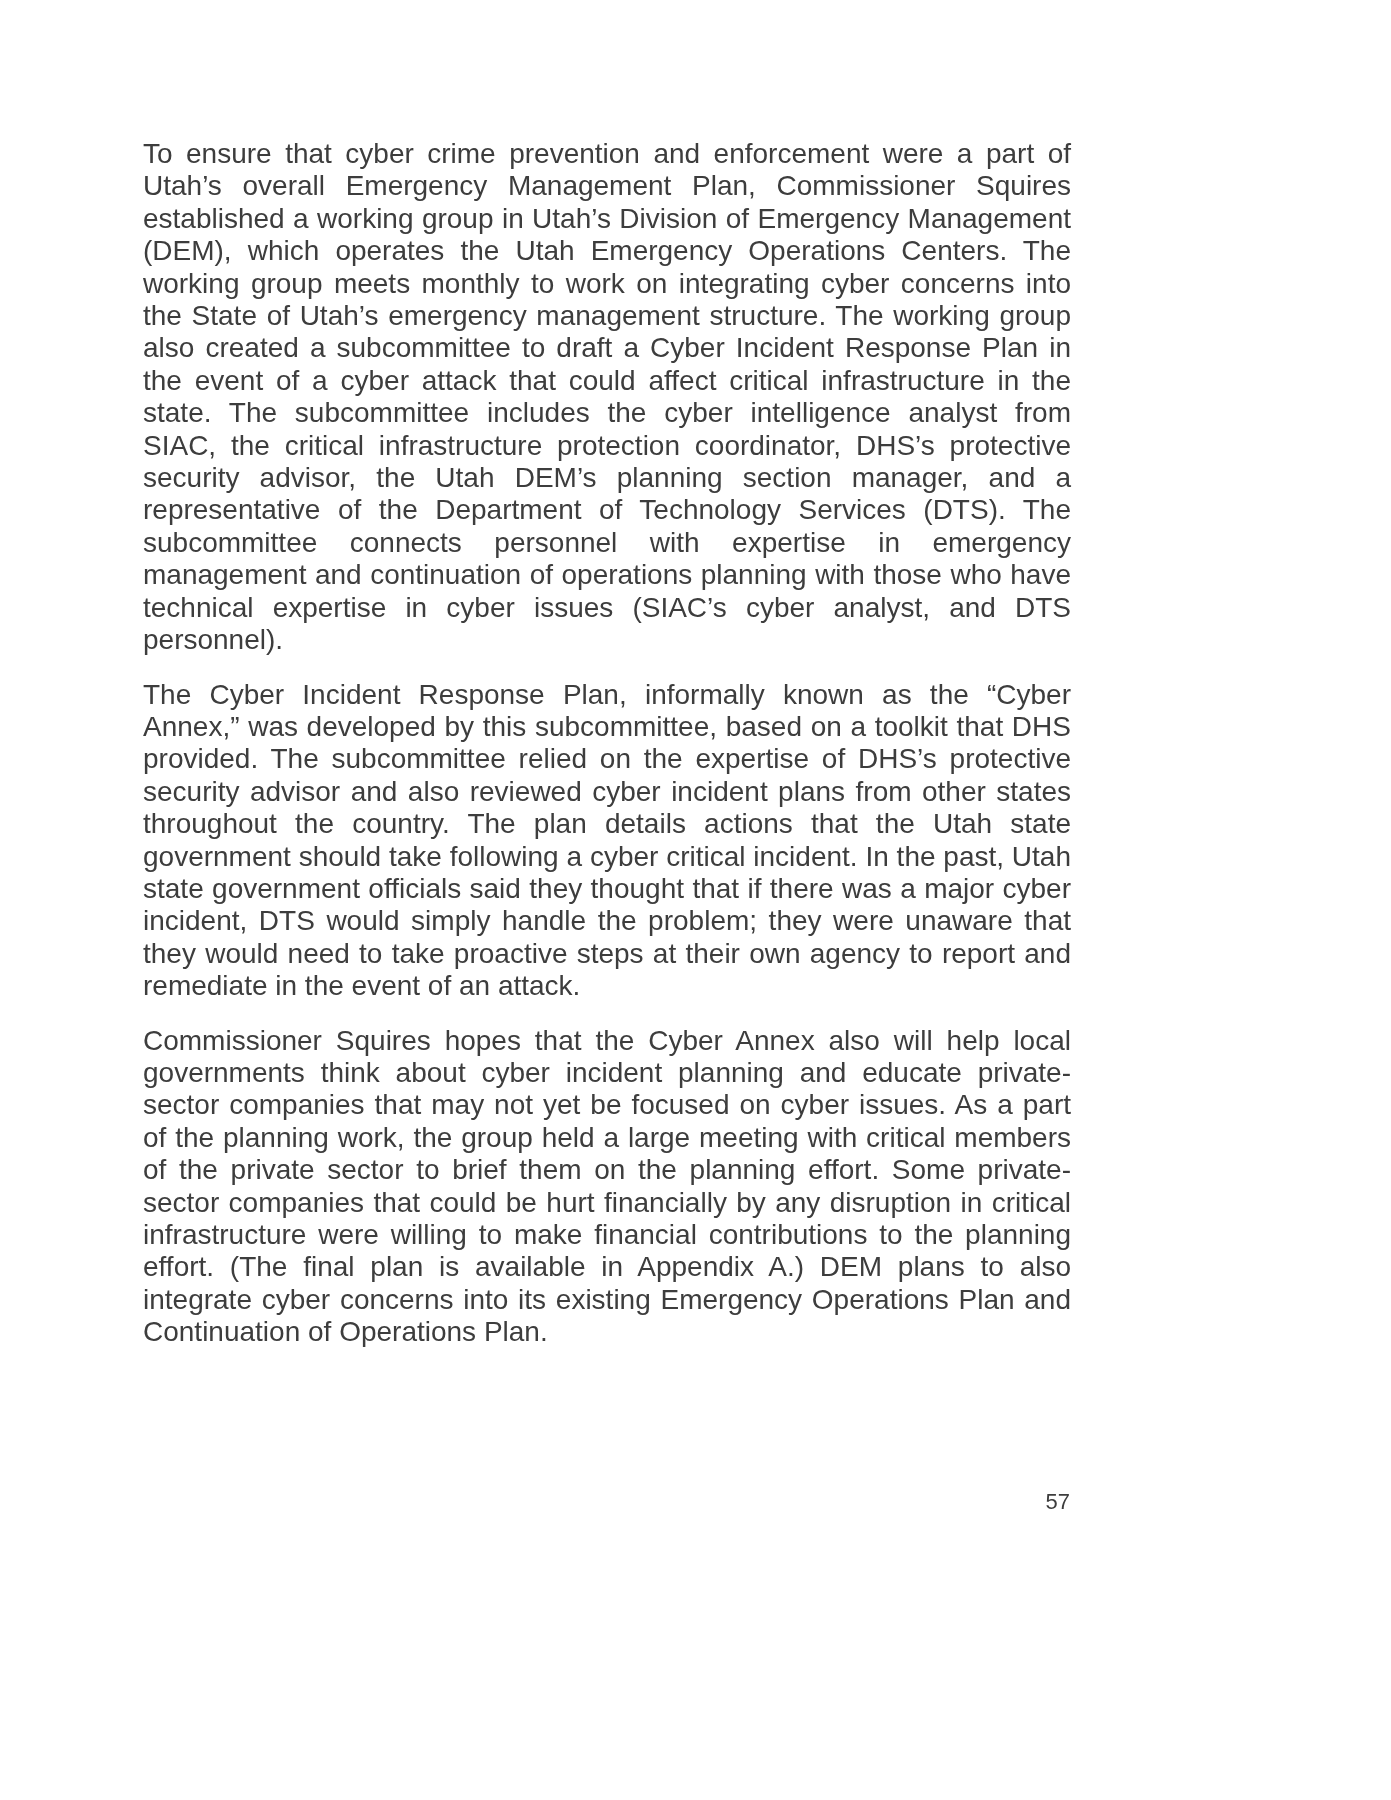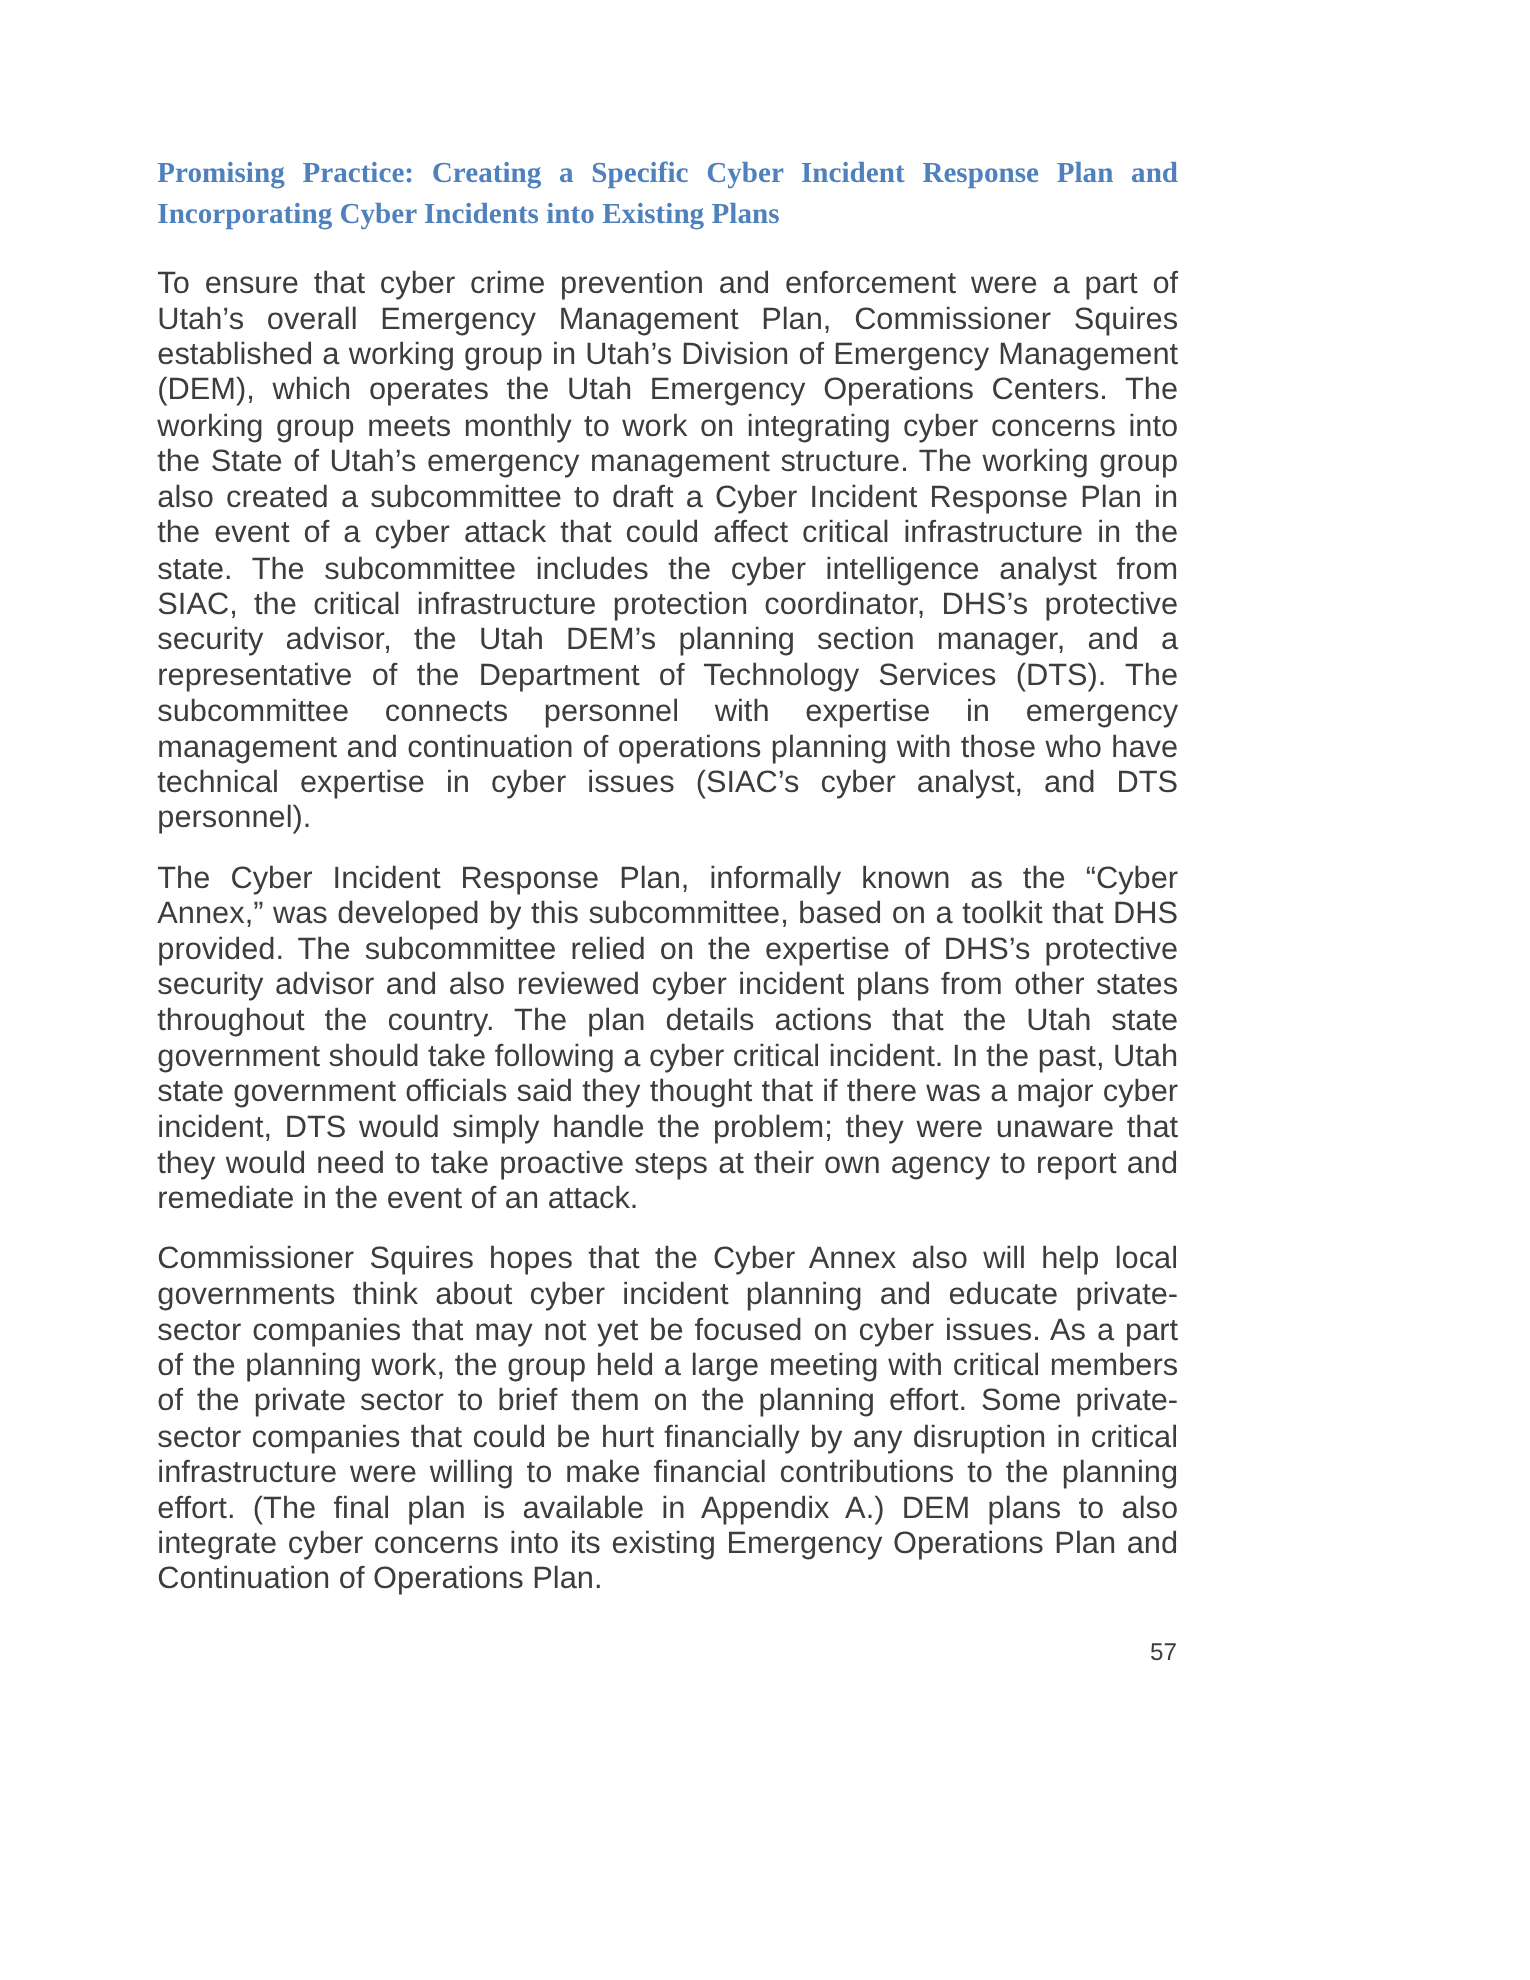--- a/index.html
+++ b/index.html
@@ -52,21 +52,20 @@
     line-height: 1.2;
     color: #3d3d3d;
     text-align: right;
   }
 </style>
 </head>
 <body>
 
 <div class="page">
   <div class="content">
-    <h1 class="heading">Promising Practice: Creating a Specific Cyber Incident Response Plan and Incorporating Cyber Incidents into Existing Plans</h1>
 
     <p class="body-para">To ensure that cyber crime prevention and enforcement were a part of Utah’s overall Emergency Management Plan, Commissioner Squires established a working group in Utah’s Division of Emergency Management (DEM), which operates the Utah Emergency Operations Centers. The working group meets monthly to work on integrating cyber concerns into the State of Utah’s emergency management structure. The working group also created a subcommittee to draft a Cyber Incident Response Plan in the event of a cyber attack that could affect critical infrastructure in the state. The subcommittee includes the cyber intelligence analyst from SIAC, the critical infrastructure protection coordinator, DHS’s protective security advisor, the Utah DEM’s planning section manager, and a representative of the Department of Technology Services (DTS). The subcommittee connects personnel with expertise in emergency management and continuation of operations planning with those who have technical expertise in cyber issues (SIAC’s cyber analyst, and DTS personnel).</p>
 
     <p class="body-para">The Cyber Incident Response Plan, informally known as the “Cyber Annex,” was developed by this subcommittee, based on a toolkit that DHS provided. The subcommittee relied on the expertise of DHS’s protective security advisor and also reviewed cyber incident plans from other states throughout the country. The plan details actions that the Utah state government should take following a cyber critical incident. In the past, Utah state government officials said they thought that if there was a major cyber incident, DTS would simply handle the problem; they were unaware that they would need to take proactive steps at their own agency to report and remediate in the event of an attack.</p>
 
     <p class="body-para">Commissioner Squires hopes that the Cyber Annex also will help local governments think about cyber incident planning and educate private-sector companies that may not yet be focused on cyber issues. As a part of the planning work, the group held a large meeting with critical members of the private sector to brief them on the planning effort. Some private-sector companies that could be hurt financially by any disruption in critical infrastructure were willing to make financial contributions to the planning effort. (The final plan is available in Appendix A.) DEM plans to also integrate cyber concerns into its existing Emergency Operations Plan and Continuation of Operations Plan.</p>
   </div>
 
   <span class="page-number">57</span>
 </div>

